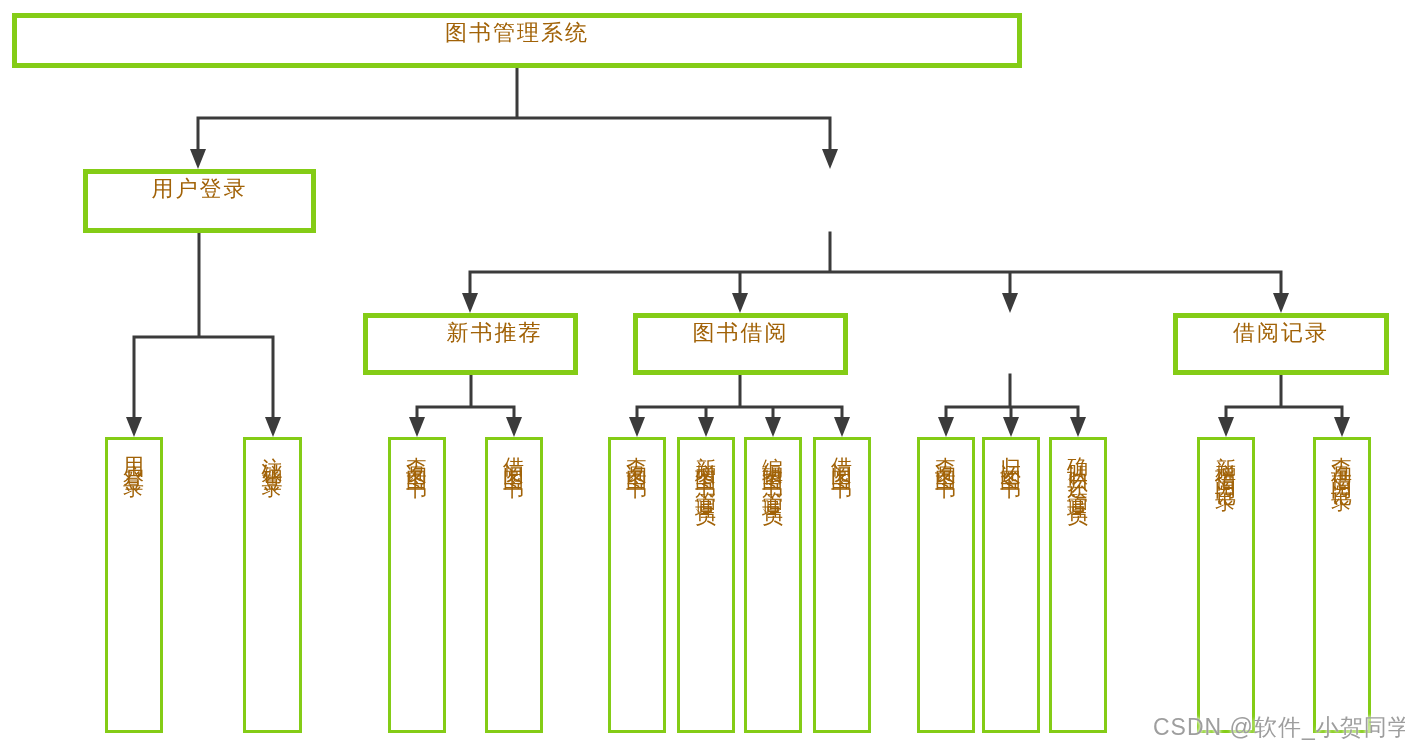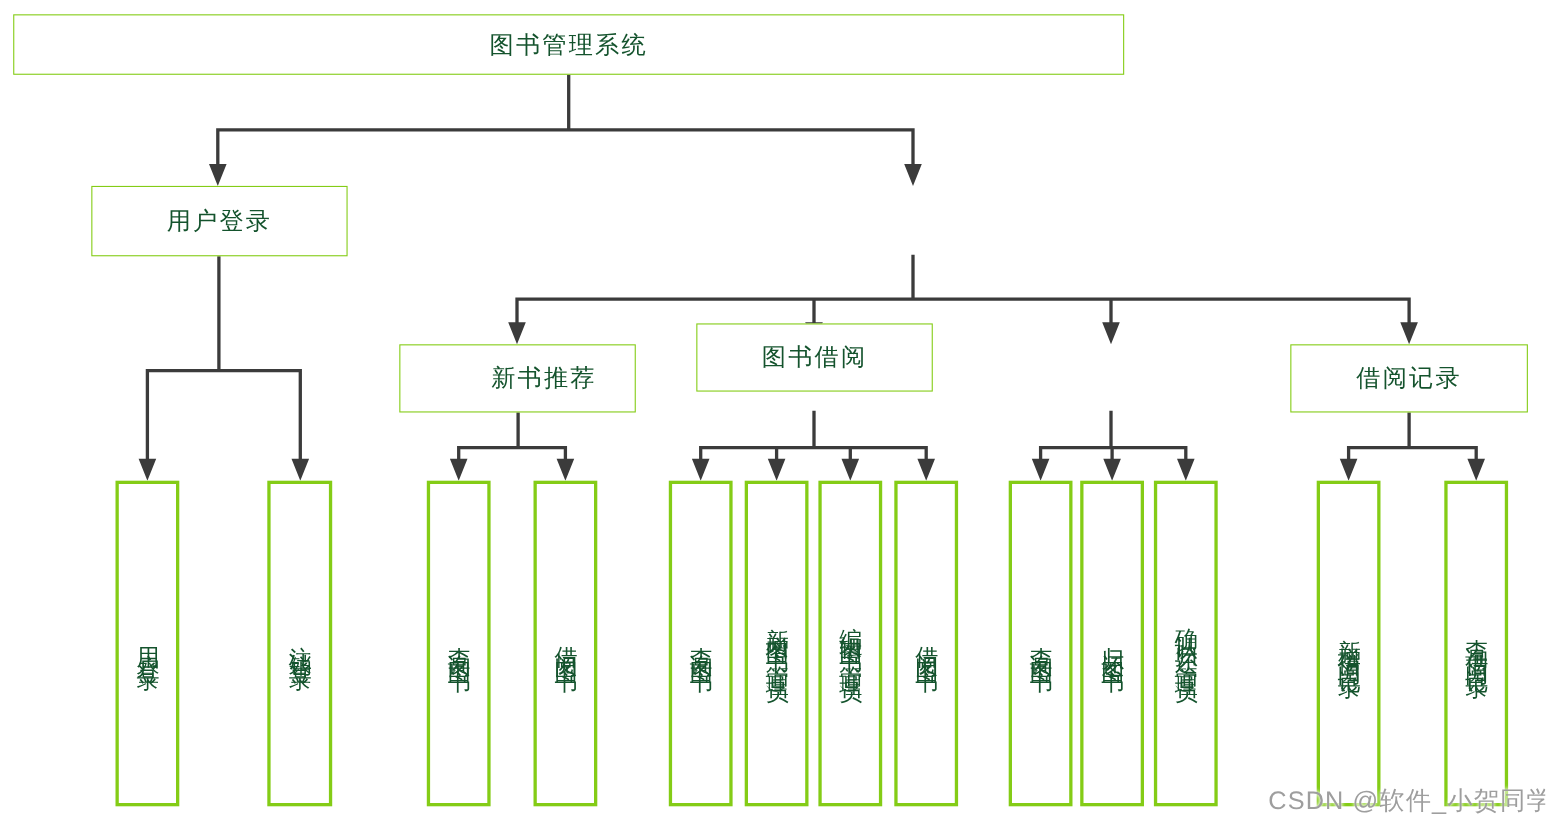--- a/index.html
+++ b/index.html
@@ -13,25 +13,25 @@
   }
   .connector-layer {
     position: absolute;
     left: 0; top: 0;
     width: 1405px; height: 747px;
   }
   .box {
     position: absolute;
     box-sizing: border-box;
     background: #ffffff;
-    border: 1px solid #84cc16;
+    border: 5px solid #84cc16;
     display: flex;
-    align-items: center;
+    align-items: flex-start;
     justify-content: center;
-    color: #14532d;
+    color: #a16207;
   }
   .hlabel {
     font-size: 22px;
     letter-spacing: 2px;
     white-space: nowrap;
   }
   .leaf { border-width: 3px; }
   .vtext {
     writing-mode: vertical-rl;
     text-orientation: mixed;
@@ -81,21 +81,21 @@
     <span class="hlabel">图书管理系统</span>
   </div>
 
   <div class="box" style="left:83px; top:169px; width:233px; height:64px;">
     <span class="hlabel">用户登录</span>
   </div>
 
   <div class="box" style="left:363px; top:313px; width:215px; height:62px;padding-left:48px;">
     <span class="hlabel">新书推荐</span>
   </div>
-  <div class="box" style="left:633px; top:294px; width:215px; height:62px;">
+  <div class="box" style="left:633px; top:313px; width:215px; height:62px;">
     <span class="hlabel">图书借阅</span>
   </div>
   <div class="box" style="left:1173px; top:313px; width:216px; height:62px;">
     <span class="hlabel">借阅记录</span>
   </div>
 
   <div class="box leaf" style="left:105px; top:437px; width:58px; height:296px;">
     <span class="vtext">用户登录</span>
   </div>
   <div class="box leaf" style="left:243px; top:437px; width:59px; height:296px;">

